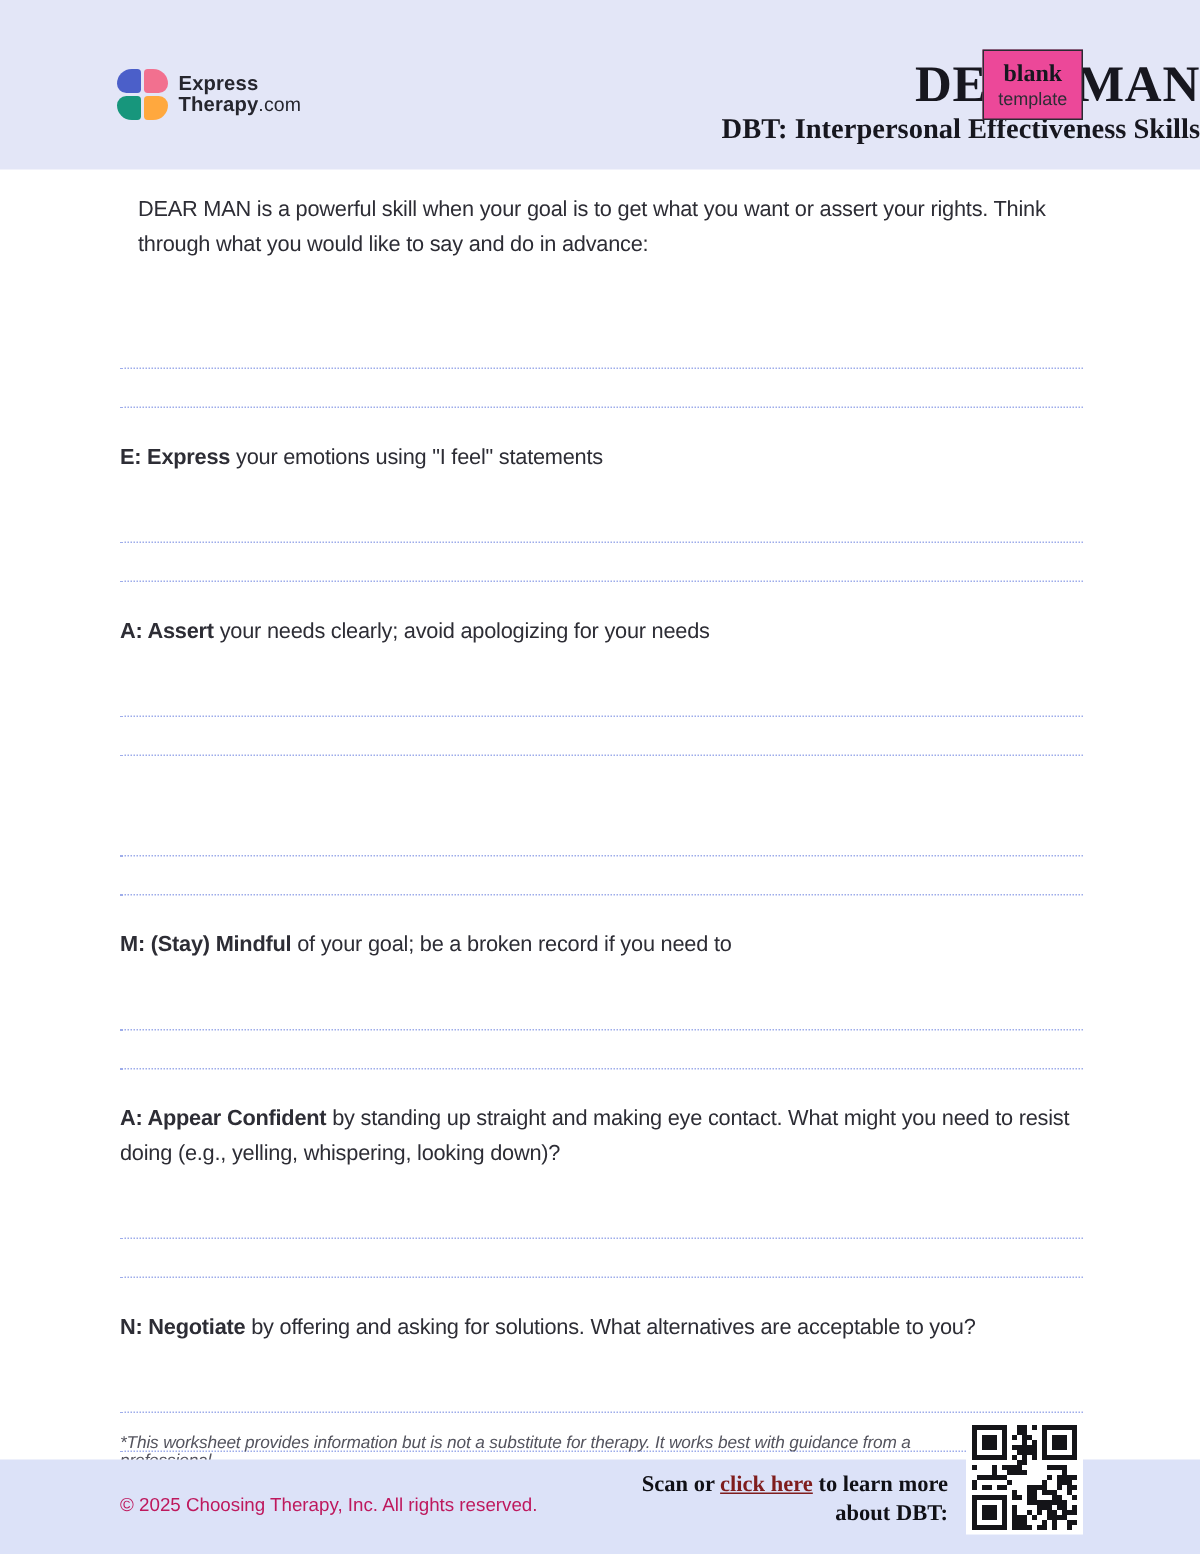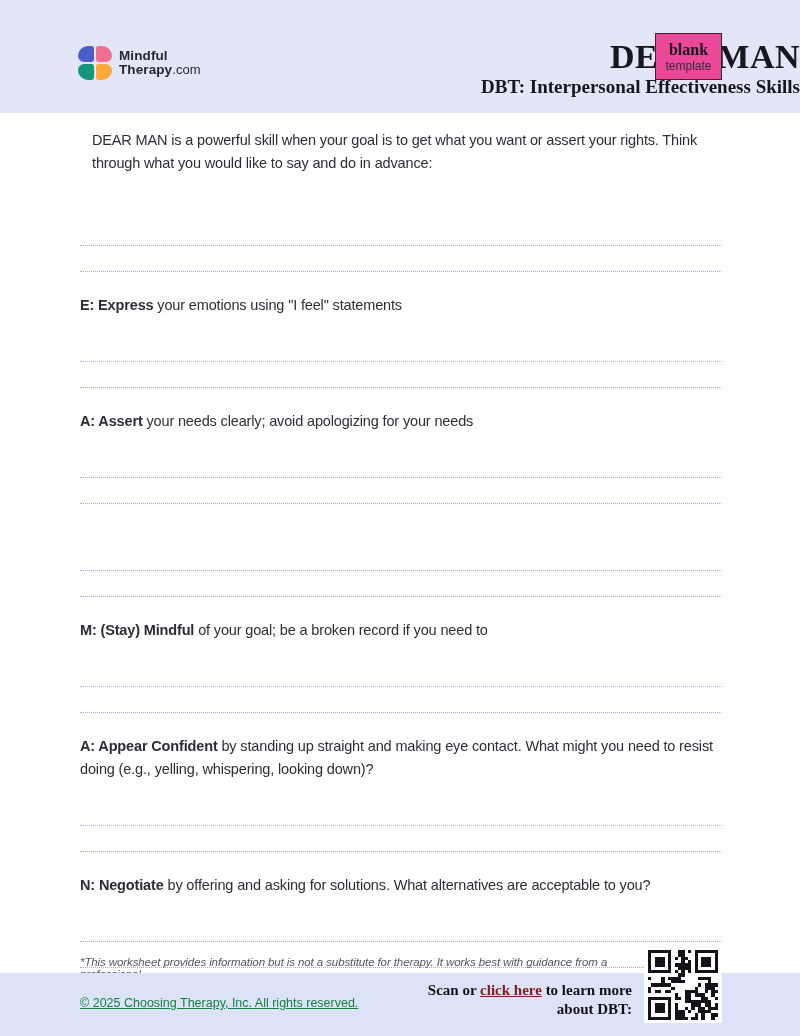--- a/index.html
+++ b/index.html
@@ -47,21 +47,21 @@
   .sec p b { font-weight:bold; }
   .ans { width:642px; border-bottom:1.5px dotted #9dacea; }
   .ans.a1 { height:45px; }
   .ans.a2 { height:26px; }
   
   .disclaimer {
     position:absolute; left:80px; top:956px; width:560px;
     font-style:italic; font-size:11.5px; letter-spacing:-0.1px; color:#54545e;
   }
   .bottom-bar { position:absolute; left:0; right:0; bottom:0; height:63px; background:#dce2f8; }
-  .copyright { position:absolute; left:80px; top:996px; font-size:12.5px; color:#15803d; z-index:2;text-decoration:underline; }
+  .copyright { position:absolute; left:80px; top:996px; font-size:12.5px; color:#be185d; z-index:2; }
   .cta {
     position:absolute; right:168px; top:981px; text-align:right; z-index:2;
     font-family:"Liberation Serif", serif; font-weight:bold; font-size:15px;
     line-height:19px; color:#101016;
   }
   .cta a { color:#7f1d1d; text-decoration:underline; }
   .qr-box {
     position:absolute; right:78px; top:947px; width:78px; height:76px;
     background:#ffffff; padding:3px; z-index:3;
   }
@@ -74,21 +74,21 @@
 
   <header class="band">
     <div class="logo">
       <div class="logo-mark">
         <span class="q1"></span>
         <span class="q2"></span>
         <span class="q3"></span>
         <span class="q4"></span>
       </div>
       <div class="logo-text">
-        <div>Mindful</div>
+        <div>Express</div>
         <div><span>Therapy</span><span class="logo-suffix">.com</span></div>
       </div>
     </div>
     <div class="titles">
       <h1>DEAR MAN</h1>
       <h2>DBT: Interpersonal Effectiveness Skills</h2>
     </div>
     <div class="badge">
       <div class="badge-top">blank</div>
       <div class="badge-bottom">template</div>

